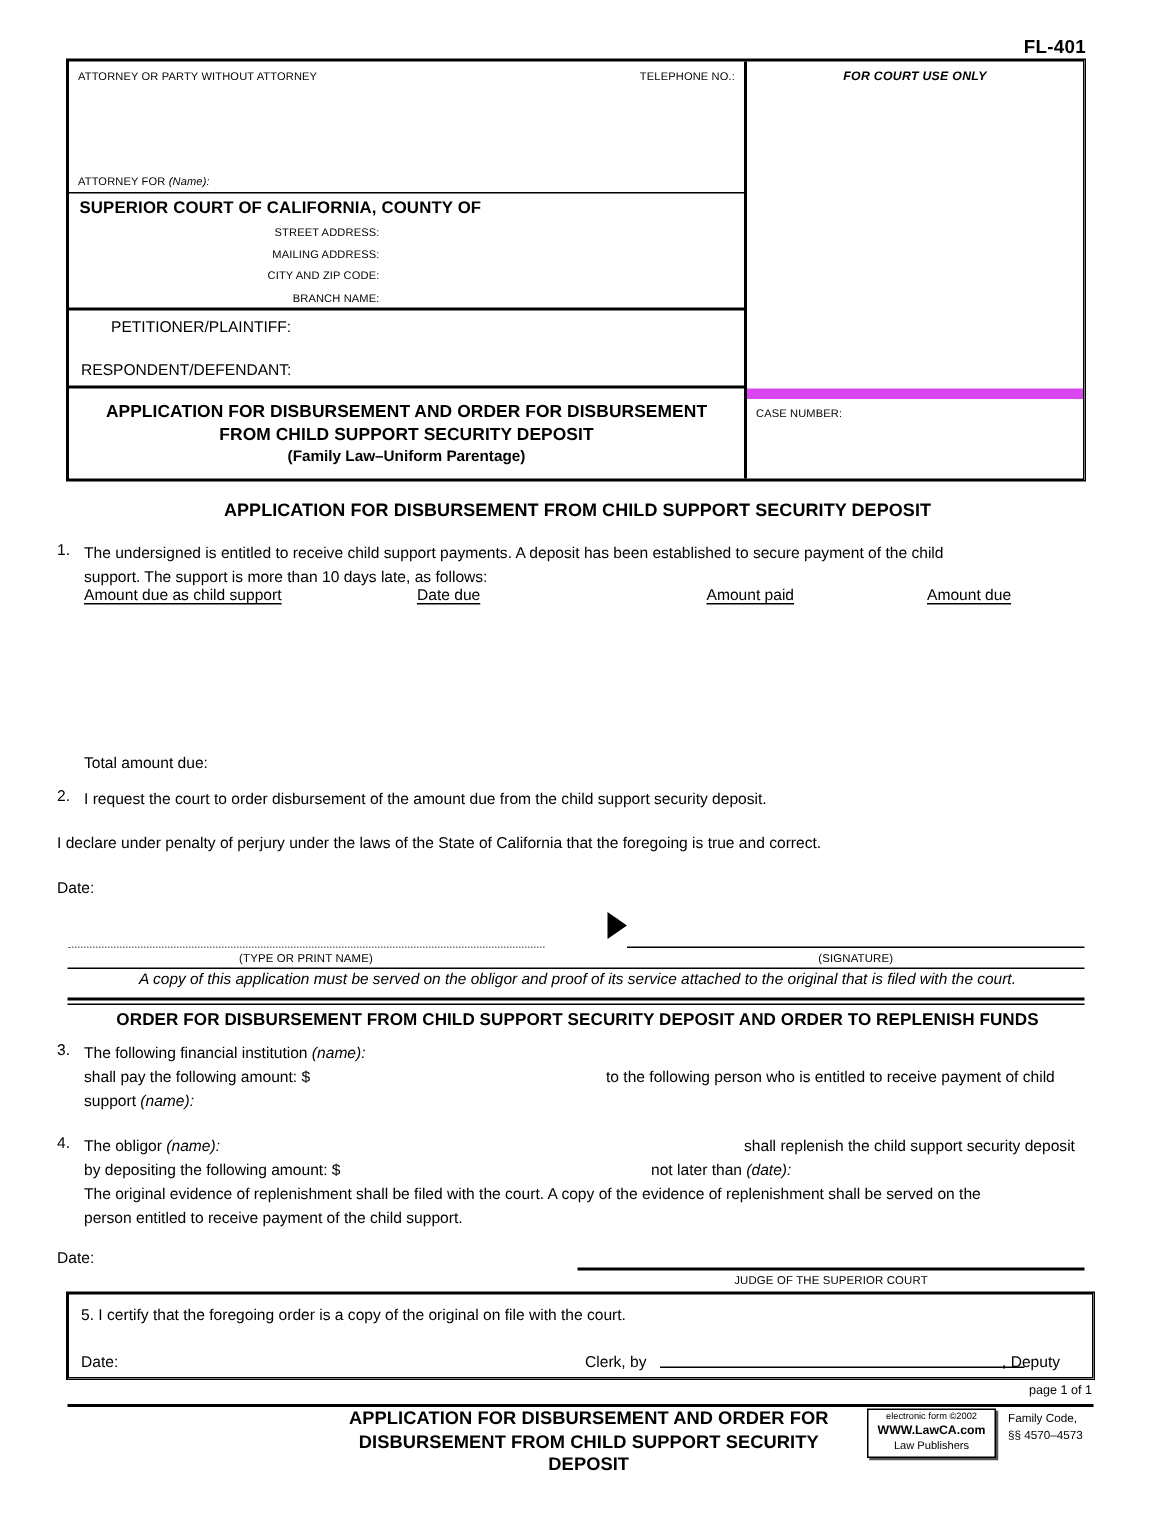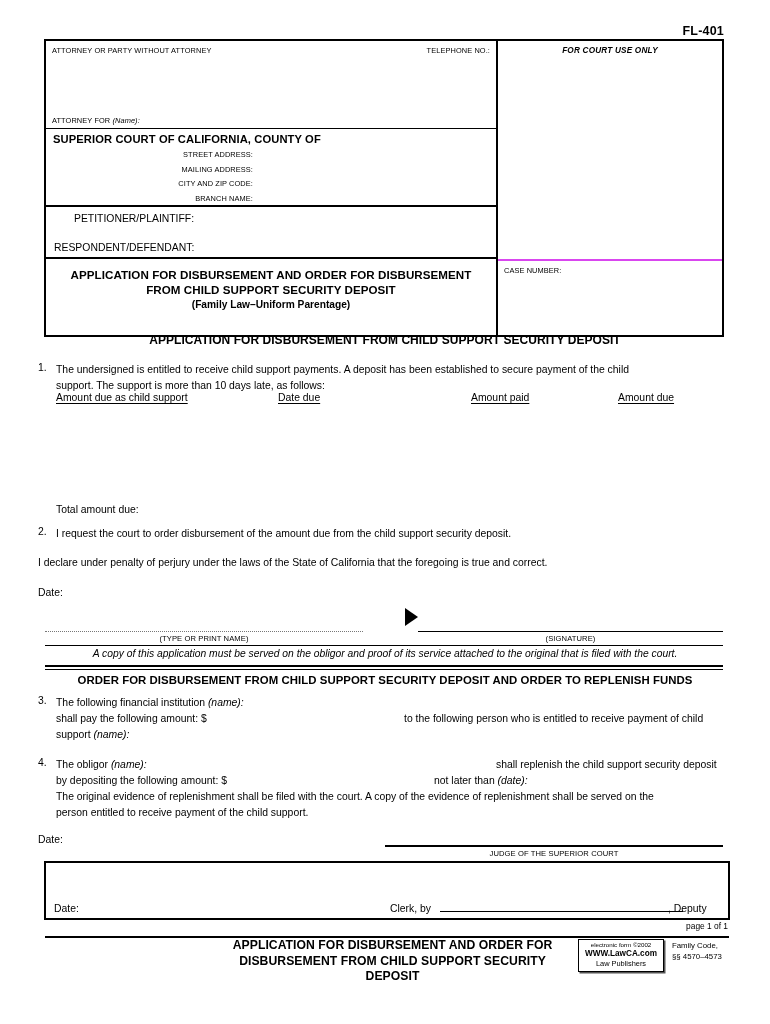--- a/index.html
+++ b/index.html
@@ -134,22 +134,22 @@
     position: absolute;
     top: 5px;
     left: 0; right: 0;
     text-align: center;
     font-size: 8.2px;
     font-weight: bold;
     font-style: italic;
     letter-spacing: 0.2px;
   }
   .case-cell {
-    border-top: 2px solid #d946ef;
-    height: 76px;
+    border-top: 7px solid #d946ef;
+    height: 60px;
     box-sizing: border-box;
     position: relative;
   }
   .case-lbl {
     position: absolute; left: 6px; top: 5px;
   }
   .cap-right-inner {
     height: 218px;
     position: relative;
     box-sizing: border-box;
@@ -381,20 +381,21 @@
   <span class="txt" style="left:56px; top:773px;">by depositing the following amount:  $</span>
   <span class="txt" style="left:434px; top:773px;"><span>not later than </span><span class="it">(date):</span></span>
   <span class="txt" style="left:56px; top:789px;">The original evidence of replenishment shall be filed with the court.  A copy of the evidence of replenishment shall be served on the</span>
   <span class="txt" style="left:56px; top:805px;">person entitled to receive payment of the child support.</span>
 
   <span class="txt" style="left:38px; top:832px;">Date:</span>
   <div class="thickline" style="left:385px; top:845px; width:338px; height:1.5px;"></div>
   <div class="sig-lbl" style="left:385px; top:849px; width:338px;">JUDGE OF THE SUPERIOR COURT</div>
 
   <div class="clerk-box"></div>
+  <span class="txt" style="left:54px; top:870px;">5. I certify that the foregoing order is a copy of the original on file with the court.</span>
   <span class="txt" style="left:54px; top:901px;">Date:</span>
   <span class="txt" style="left:390px; top:901px;">Clerk, by</span>
   <div class="solidline" style="left:440px; top:911px; width:243px;"></div>
   <span class="txt" style="left:668px; top:901px;">, Deputy</span>
 
   <div class="page-of">page 1 of 1</div>
   <div class="footer-rule"></div>
 
 
   <div class="foot-title">

